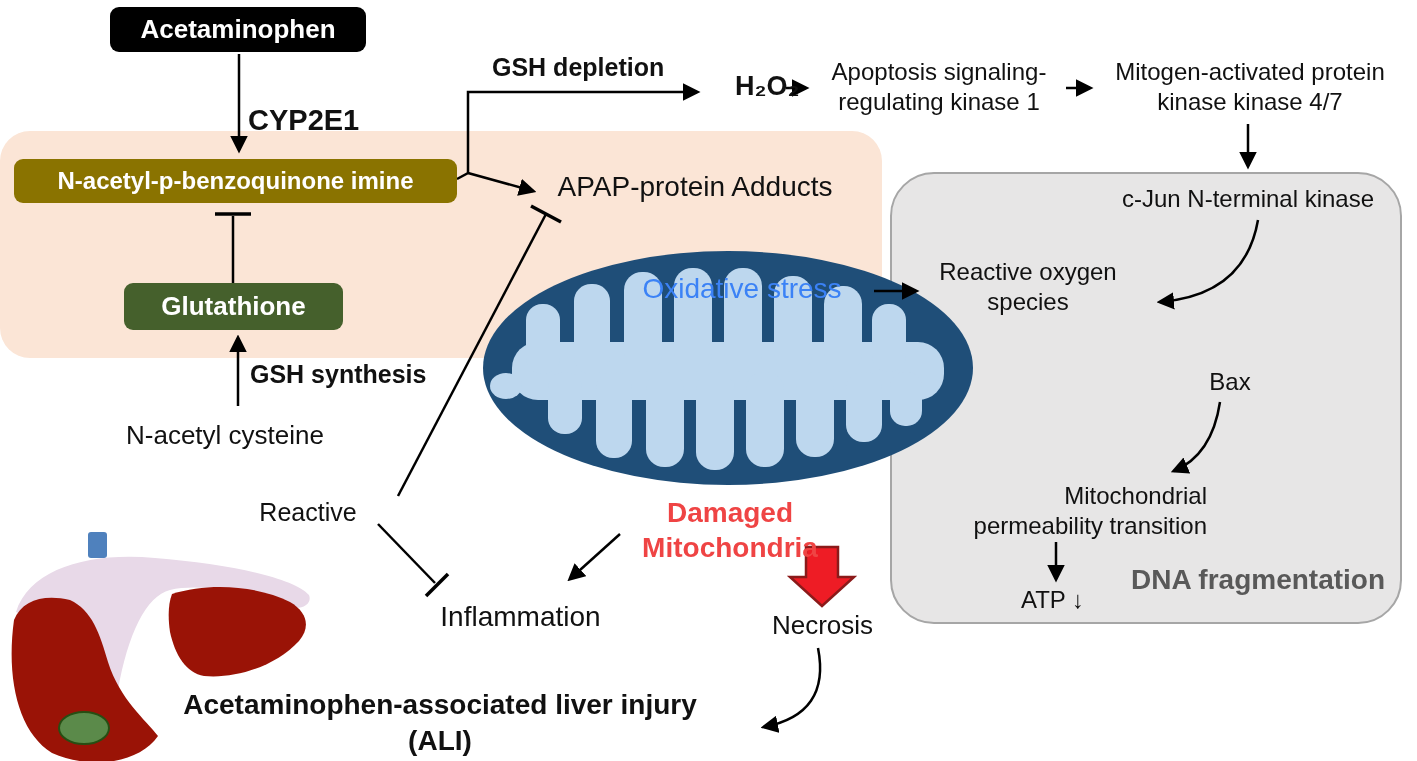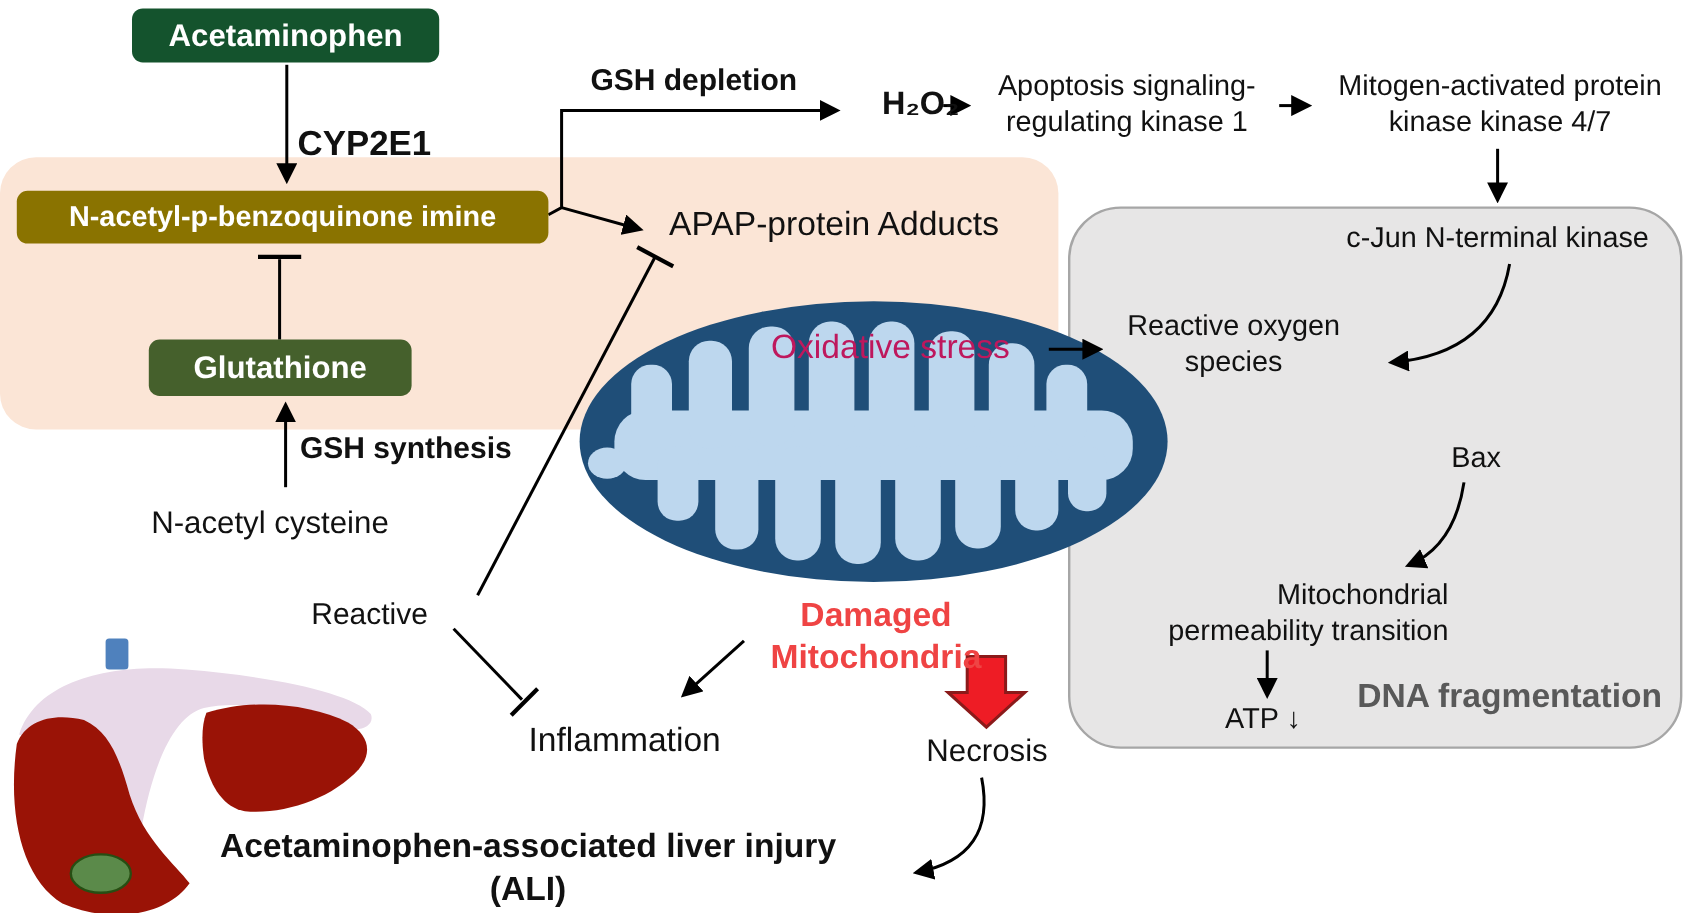--- a/index.html
+++ b/index.html
@@ -87,21 +87,21 @@
       <path stroke-width="3.5" d="M 215,214 L 251,214"></path>
       <path stroke-width="2.5" d="M 398,496 L 546,214"></path>
       <path stroke-width="3.5" d="M 531,206 L 561,222"></path>
       <path stroke-width="2.5" d="M 378,524 L 435,583"></path>
       <path stroke-width="3.5" d="M 448,574 L 426,596"></path>
     </g>
 
     <polygon points="806,547 838,547 838,577 854,577 822,606 790,577 806,577" stroke="#8b1a1a" stroke-width="2.5" style="fill: rgb(238, 28, 37);"></polygon>
   </svg>
 
-  <div class="pill" style="left: 110px; top: 7px; width: 256px; height: 45px; font-size: 26px; background-color: #14532d;">Acetaminophen</div>
+  <div class="pill" style="left: 110px; top: 7px; width: 256px; height: 45px; font-size: 26px; background-color: #000000;">Acetaminophen</div>
   <div class="pill" style="left: 14px; top: 159px; width: 443px; height: 44px; font-size: 24px; background-color: rgb(138, 115, 0);">N-acetyl-p-benzoquinone imine</div>
   <div class="pill" style="left: 124px; top: 283px; width: 219px; height: 47px; font-size: 26px; background-color: rgb(69, 96, 44);">Glutathione</div>
 
   <div class="lbl b nw" style="left:248px;top:102px;font-size:29px;">CYP2E1</div>
   <div class="lbl b nw" style="left:250px;top:359px;font-size:25px;">GSH synthesis</div>
   <div class="lbl nw" style="left:126px;top:419px;font-size:26px;">N-acetyl cysteine</div>
   <div class="lbl b nw" style="left:492px;top:52px;font-size:25px;">GSH depletion</div>
   <div class="lbl b nw" style="left:700px;top:70px;font-size:27px;margin-left:35px;">H₂O₂</div>
 
   <div class="lbl ctr" style="left:813px;top:57px;width:252px;font-size:24px;">
@@ -119,21 +119,21 @@
   <div class="lbl ctr" style="left:1098px;top:184px;width:300px;font-size:24px;">c-Jun N-terminal kinase</div>
   <div class="lbl ctr" style="left:1190px;top:367px;width:80px;font-size:24px;">Bax</div>
   <div class="lbl ctr" style="left:963px;top:481px;width:244px;font-size:24px;text-align:right;">
     <div>Mitochondrial</div>
     <div>permeability transition</div>
   </div>
   <div class="lbl ctr" style="left:1000px;top:585px;width:105px;font-size:24px;">ATP ↓</div>
   <div class="lbl b ctr" style="left: 1106px; top: 562px; width: 304px; font-size: 28px; color: rgb(89, 89, 89);">DNA fragmentation</div>
 
   <div class="lbl ctr" style="left:543px;top:169px;width:304px;font-size:28px;">APAP-protein Adducts</div>
-  <div class="lbl ctr" style="left: 615px; top: 271px; width: 254px; font-size: 28px; color: #be185d;">Oxidative stress</div>
+  <div class="lbl ctr" style="left: 615px; top: 271px; width: 254px; font-size: 28px; color: #3b82f6;">Oxidative stress</div>
   <div class="lbl b ctr" style="left: 578px; top: 495px; width: 304px; font-size: 28px; color: #ef4444;">Damaged Mitochondria</div>
 
   <div class="lbl ctr" style="left:242px;top:497px;width:132px;font-size:25px;">Reactive</div>
   <div class="lbl ctr" style="left:433px;top:599px;width:175px;font-size:28px;text-align:center;">Inflammation</div>
   <div class="lbl ctr" style="left:765px;top:609px;width:115px;font-size:26px;">Necrosis</div>
 
   <div class="lbl b ctr" style="left:140px;top:687px;width:600px;font-size:28px;line-height:1.3;">
     <div>Acetaminophen-associated liver injury</div>
     <div>(ALI)</div>
   </div>

